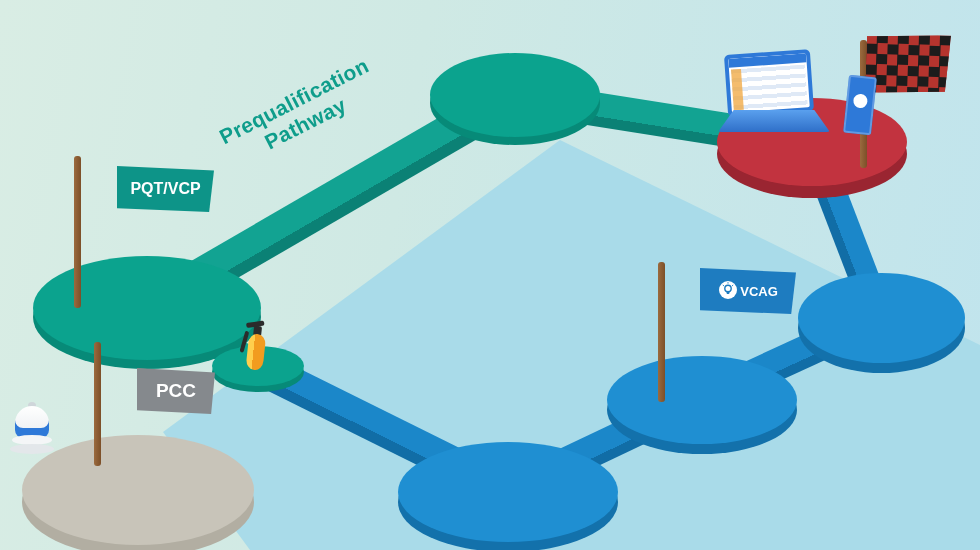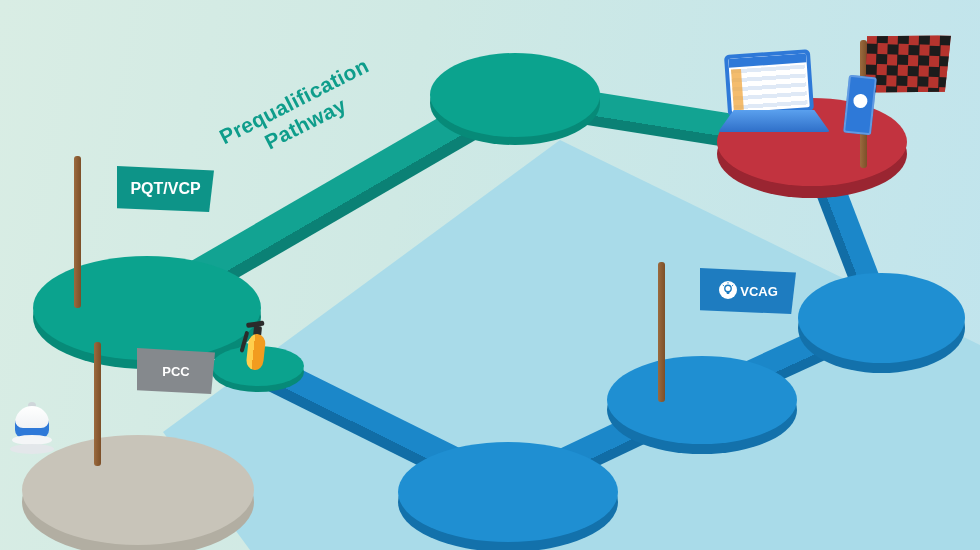--- a/index.html
+++ b/index.html
@@ -46,21 +46,21 @@
   .pole-pcc{left:94px;top:342px;height:124px;}
   .pole-vcag{left:658px;top:262px;height:140px;}
   .pole-finish{left:860px;top:40px;height:128px;}
   .flag{
     position:absolute;display:flex;align-items:center;justify-content:center;
     color:#fff;font-weight:bold;
     clip-path:polygon(0 0,100% 10%,95% 100%,0 92%);
     margin-left:37px;
   }
   .flag-pqt{left:80px;top:166px;width:97px;height:46px;background:#0d9488;font-size:16px;}
-  .flag-pcc{left:100px;top:348px;width:78px;height:46px;background:#85898d;font-size:13px;}
+  .flag-pcc{left:100px;top:368px;width:78px;height:46px;background:#85898d;font-size:19px;}
   .flag-vcag{left:663px;top:268px;width:96px;height:46px;background:#1e7cc0;font-size:13px;gap:2px;}
   .flag-checkered{
     position:absolute;left:866px;top:34px;width:84px;height:60px;
     background:repeating-conic-gradient(#1c1c1c 0% 25%,#b5342e 0% 50%);
     background-size:21px 21px;background-color:#b5342e;
     clip-path:polygon(0 6%,100% 0,95% 94%,0 100%);transform:rotate(2deg);
   }
   
   .laptop{position:absolute;left:718px;top:52px;width:120px;height:92px;}
   .laptop .screen{position:absolute;left:8px;top:0;width:86px;height:62px;background:#2e79d8;border-radius:5px;transform:rotate(-4deg);}

